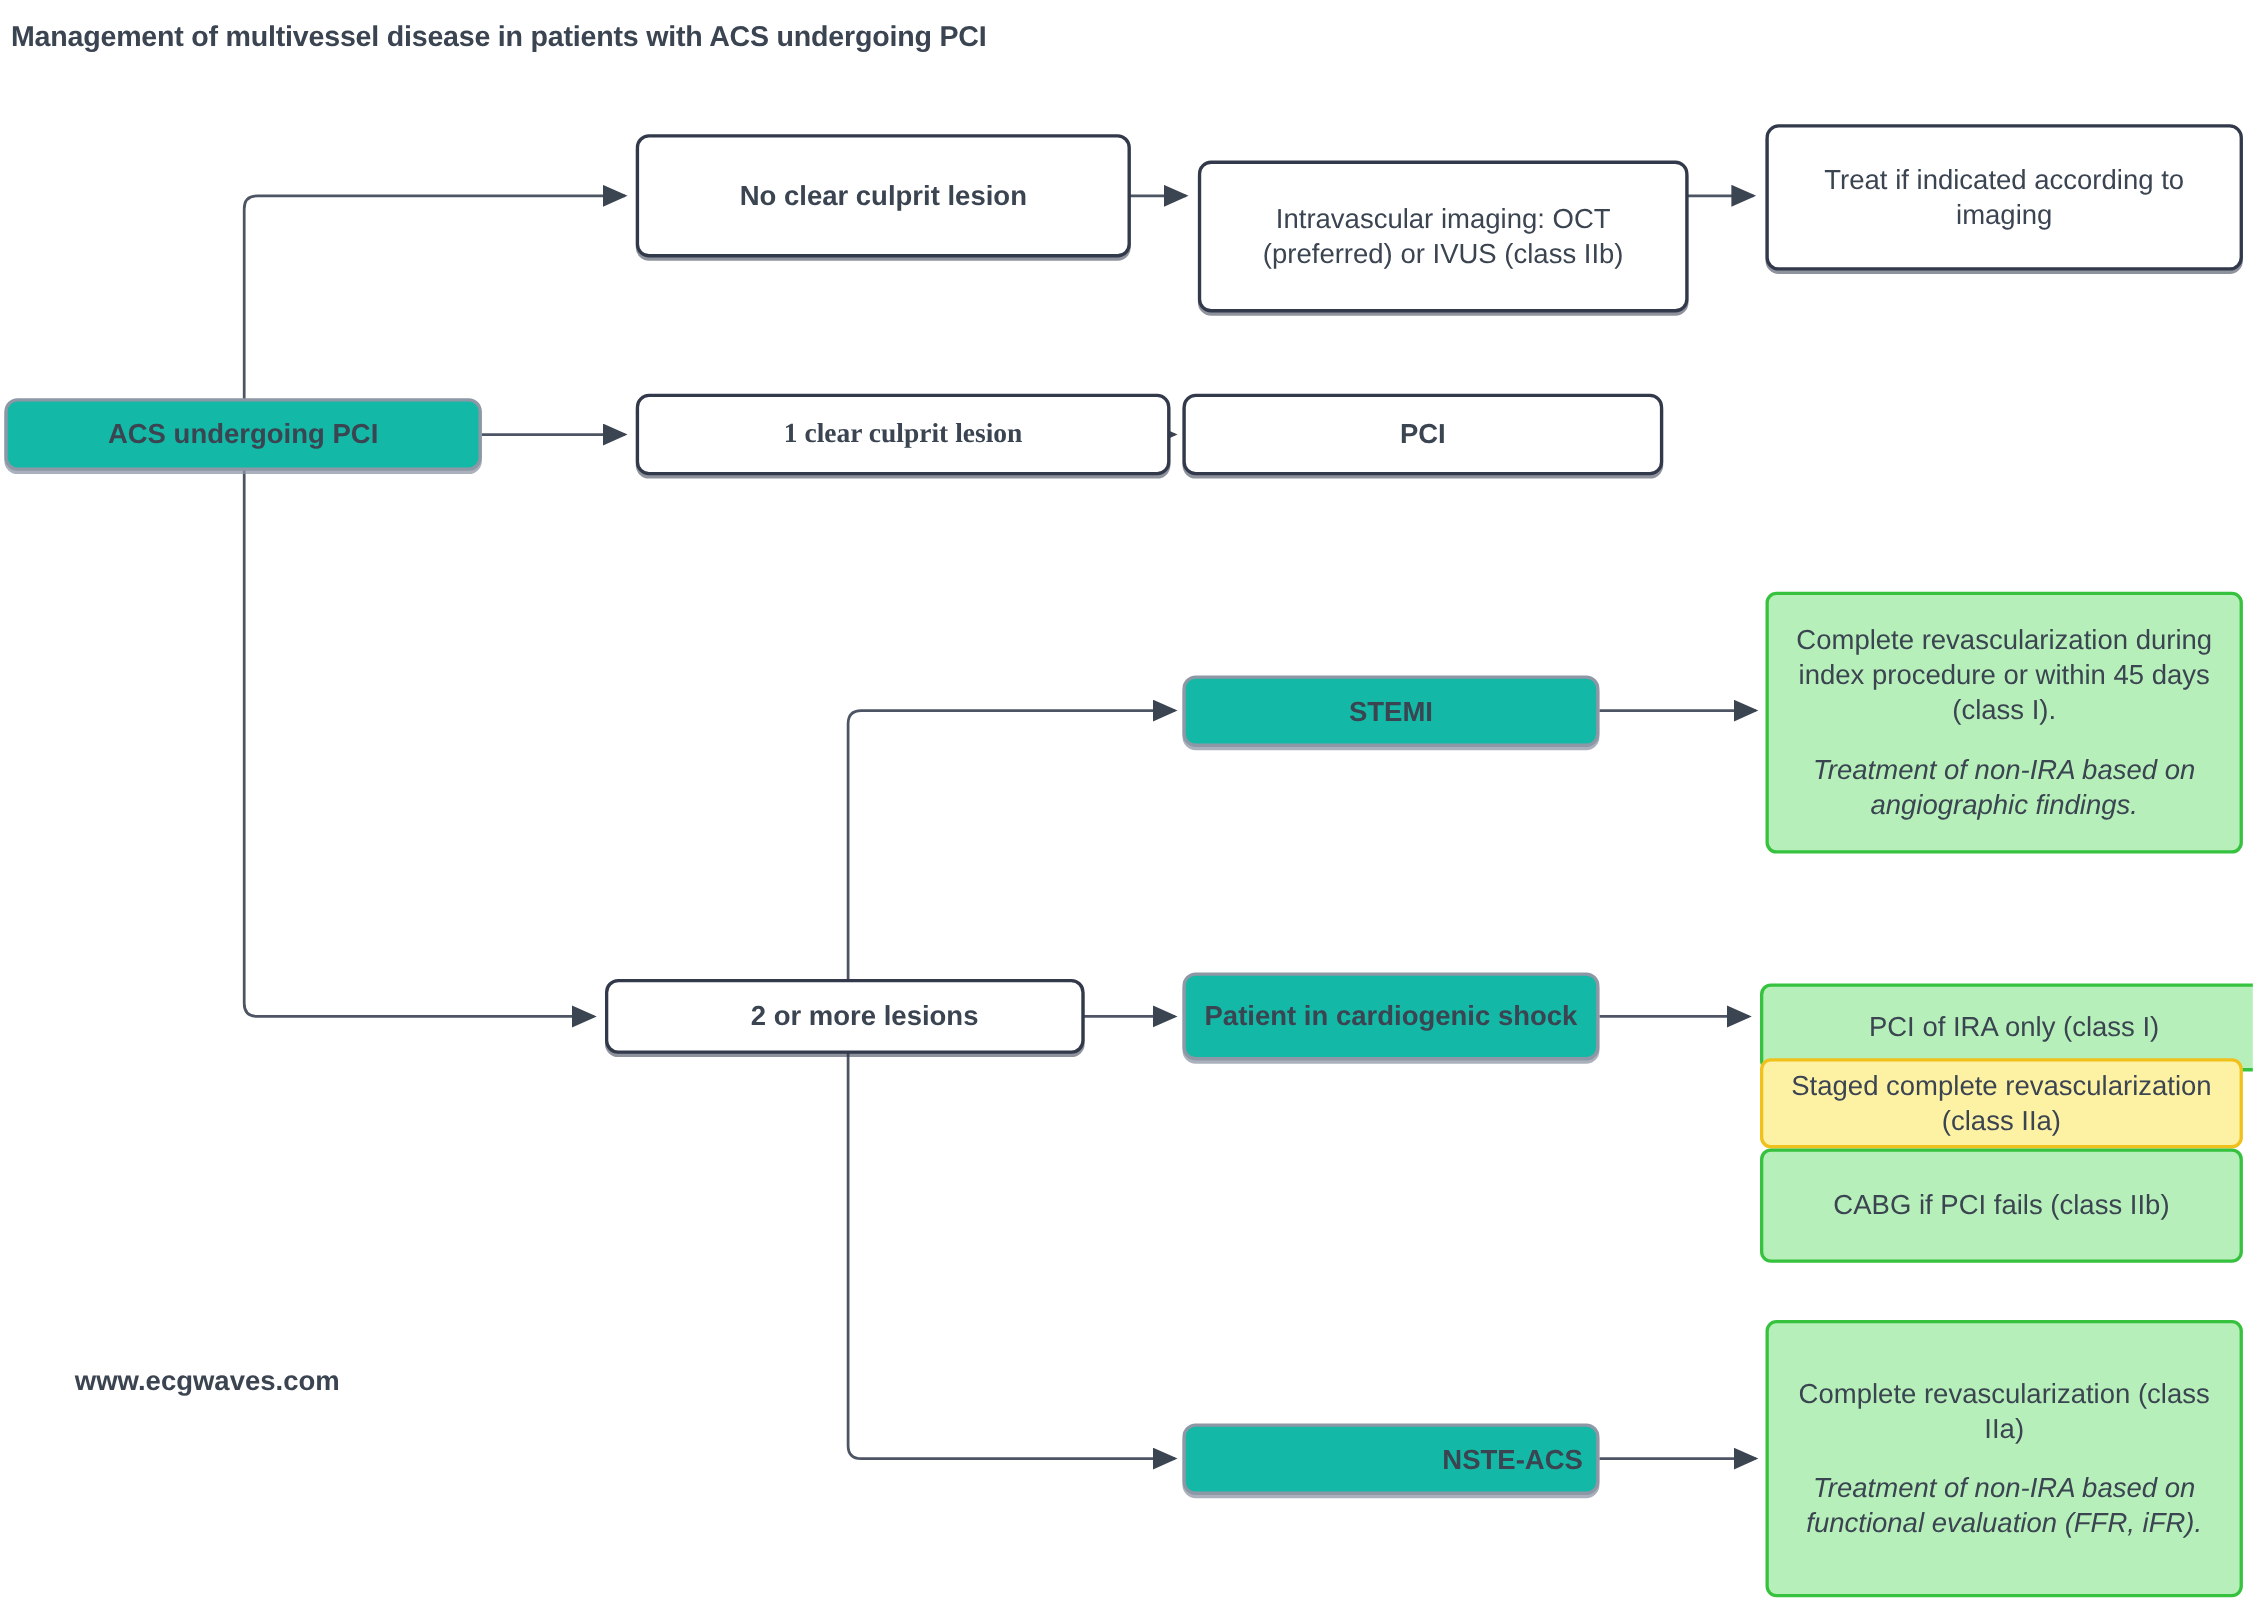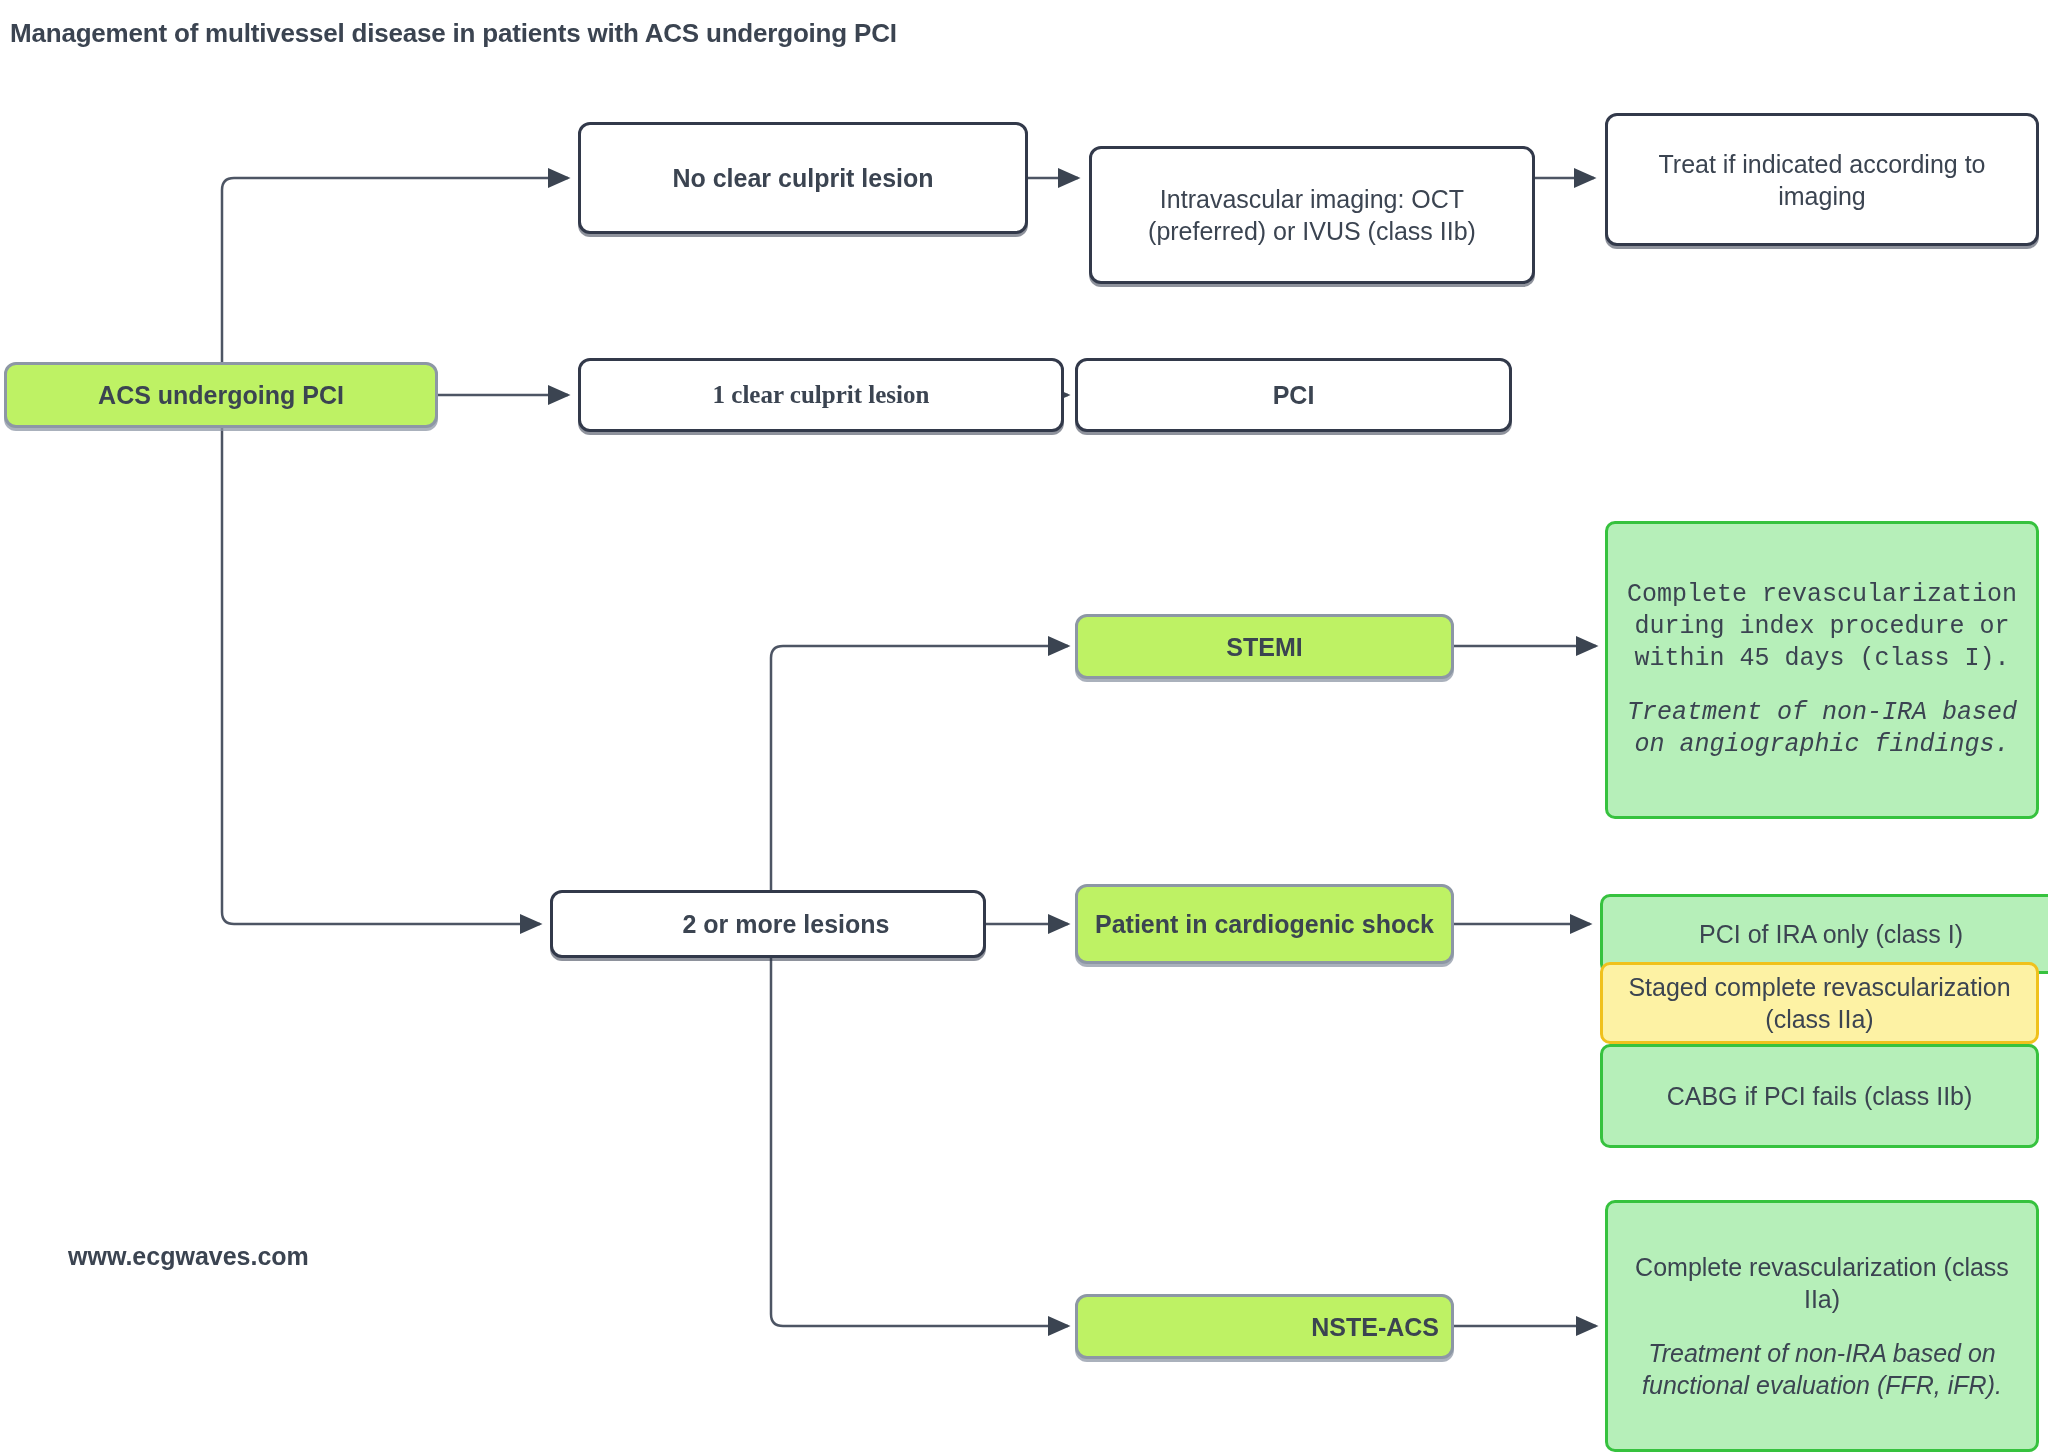--- a/index.html
+++ b/index.html
@@ -67,21 +67,21 @@
     color: #3b4451;
     box-shadow: 0 3px 0 0 rgba(50,57,74,0.55);
   }
   
   .node.proc.plain {
     font-weight: normal;
     font-size: 25px;
   }
   
   .node.gray {
-    background: #bef264;
+    background: #14b8a6;
     border: 3px solid #8d97a5;
     border-radius: 12px;
     font-weight: bold;
     font-size: 25px;
     color: #3b4451;
     box-shadow: 0 3px 0 0 rgba(141,151,165,0.75);
   }
   
   .node.green {
     background: #b6efb9;
@@ -169,21 +169,21 @@
   </div>
 
   <div class="node proc" style="left:550px; top:890px; width:436px; height:68px;padding-left:48px;">
     <span class="txt">2 or more lesions</span>
   </div>
 
   <div class="node gray" style="left:1075px; top:614px; width:379px; height:65px;">
     <span class="txt">STEMI</span>
   </div>
 
-  <div class="node green" style="left:1605px; top:521px; width:434px; height:298px;font-family:Liberation Mono, monospace;">
+  <div class="node green" style="left:1605px; top:538px; width:434px; height:238px;">
     <div>
       <span class="txt">Complete revascularization during index procedure or within 45 days (class I).</span>
       <span class="spacer"></span>
       <span class="ital">Treatment of non-IRA based on angiographic findings.</span>
     </div>
   </div>
 
   <div class="node gray" style="left:1075px; top:884px; width:379px; height:80px;">
     <span class="txt">Patient in cardiogenic shock</span>
   </div>

